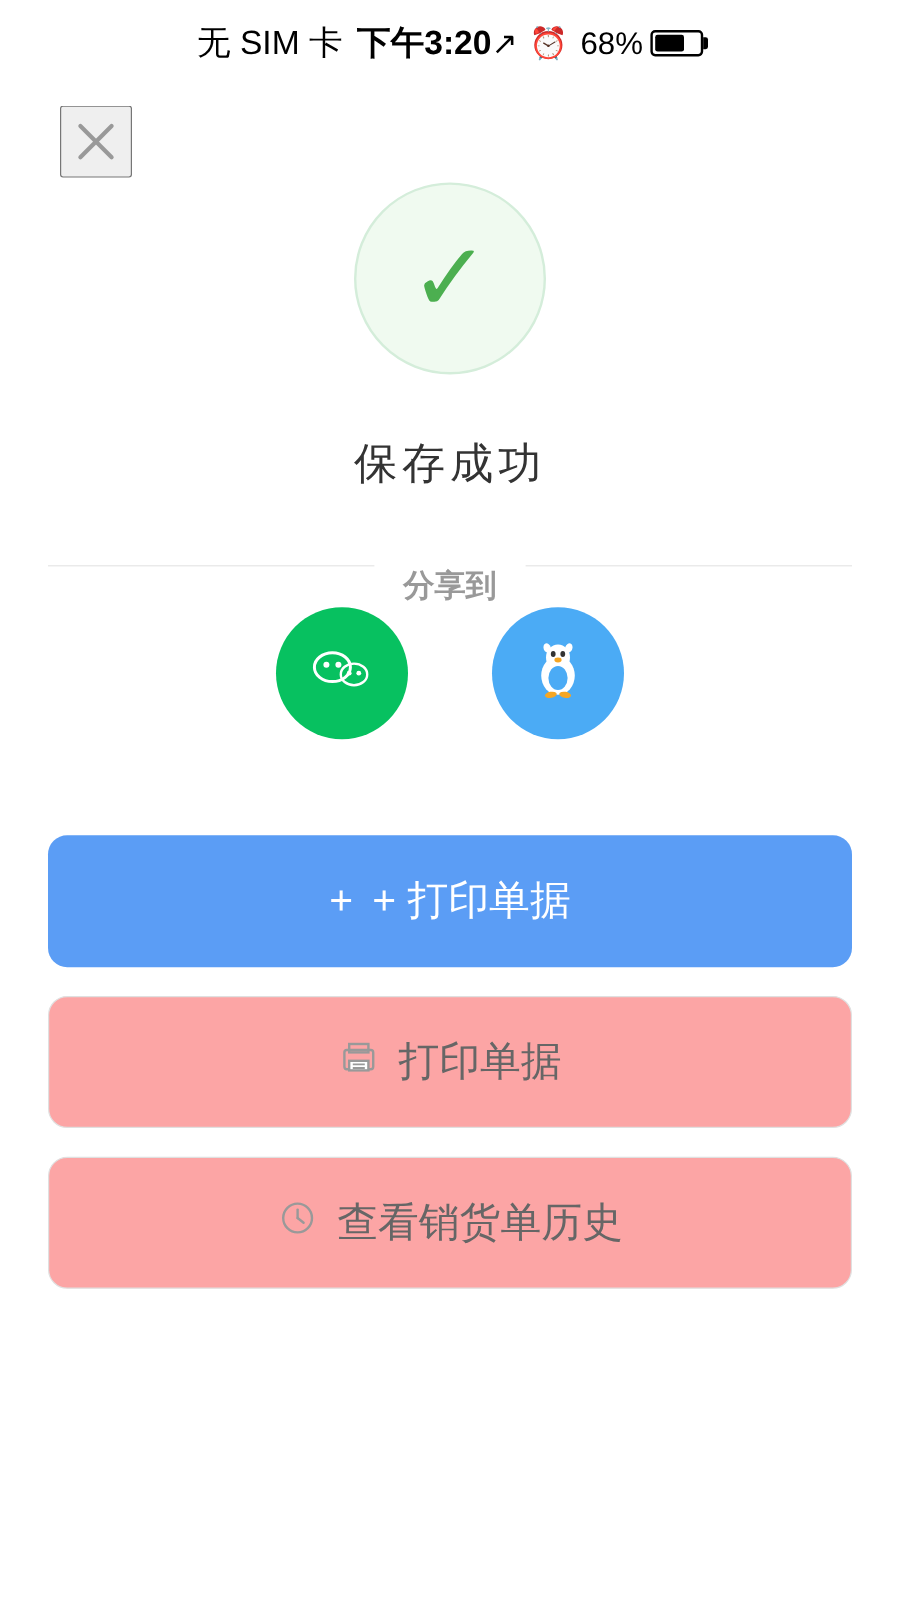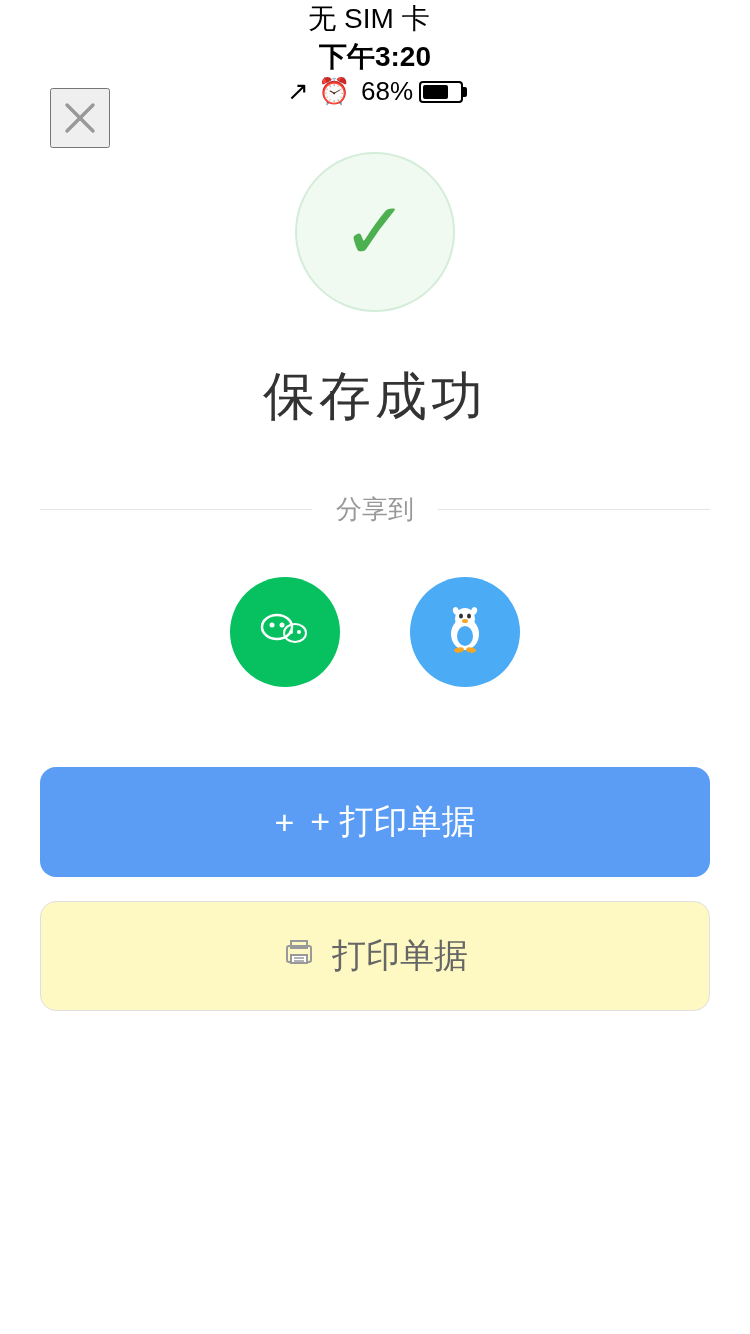--- a/index.html
+++ b/index.html
@@ -17,24 +17,23 @@
       overflow: hidden;
       position: relative;
     }
 
     
     .status-bar {
       width: 100%;
       height: 72px;
       display: flex;
       align-items: center;
-      justify-content: flex-start;
+      justify-content: center;
       padding: 0 30px;
       background: #ffffff;
-      flex-direction: column;
     }
 
     .status-left {
       display: flex;
       align-items: center;
       gap: 12px;
       font-size: 28px;
       color: #000;
       font-weight: 500;
     }
@@ -129,34 +128,33 @@
     }
 
     .checkmark {
       color: #4caf50;
       font-size: 80px;
       line-height: 1;
     }
 
     
     .success-title {
-      font-size: 52px;
+      font-size: 36px;
       font-weight: 500;
       color: #333;
       margin-bottom: 60px;
       letter-spacing: 4px;
     }
 
     
     .share-divider {
       width: 100%;
       display: flex;
-      align-items: center;
       padding: 0 40px;
-      margin-bottom: 50px;
+      font-weight: bold;
     }
 
     .divider-line {
       flex: 1;
       height: 1px;
       background: #e5e5e5;
     }
 
     .divider-label {
       font-size: 26px;
@@ -213,21 +211,21 @@
       gap: 16px;
       font-family: -apple-system, 'PingFang SC', 'Helvetica Neue', sans-serif;
     }
 
     .btn-primary {
       background: #5b9df5;
       color: #ffffff;
     }
 
     .btn-secondary {
-      background: #fef9c3;
+      background: #fca5a5;
       color: #666;
       border: 1px solid #e0e0e0;
     }
   </style>
 </head>
 <body>
 
 <div class="status-bar">
   <div class="status-left">
     <span>无 SIM 卡</span>
@@ -319,15 +317,25 @@
         <svg width="34" height="34" viewBox="0 0 34 34" fill="none" xmlns="http://www.w3.org/2000/svg">
           <rect x="5" y="11" width="24" height="16" rx="2" stroke="#999" stroke-width="2" fill="none"></rect>
           <rect x="9" y="6" width="16" height="7" stroke="#999" stroke-width="2" fill="none"></rect>
           <rect x="9" y="20" width="16" height="8" stroke="#999" stroke-width="2" fill="white"></rect>
           <line x1="12" y1="23" x2="22" y2="23" stroke="#999" stroke-width="1.5"></line>
           <line x1="12" y1="26" x2="22" y2="26" stroke="#999" stroke-width="1.5"></line>
         </svg>
       </span>
       <span>打印单据</span>
     </button>
+    <button class="btn btn-secondary">
+      <span>
+        <svg width="34" height="34" viewBox="0 0 34 34" fill="none" xmlns="http://www.w3.org/2000/svg">
+          <circle cx="17" cy="17" r="12" stroke="#999" stroke-width="2" fill="none"></circle>
+          <line x1="17" y1="10" x2="17" y2="17" stroke="#999" stroke-width="2" stroke-linecap="round"></line>
+          <line x1="17" y1="17" x2="22" y2="21" stroke="#999" stroke-width="2" stroke-linecap="round"></line>
+        </svg>
+      </span>
+      <span>查看销货单历史</span>
+    </button>
   </div>
 
 </div>
 
 </body></html>

